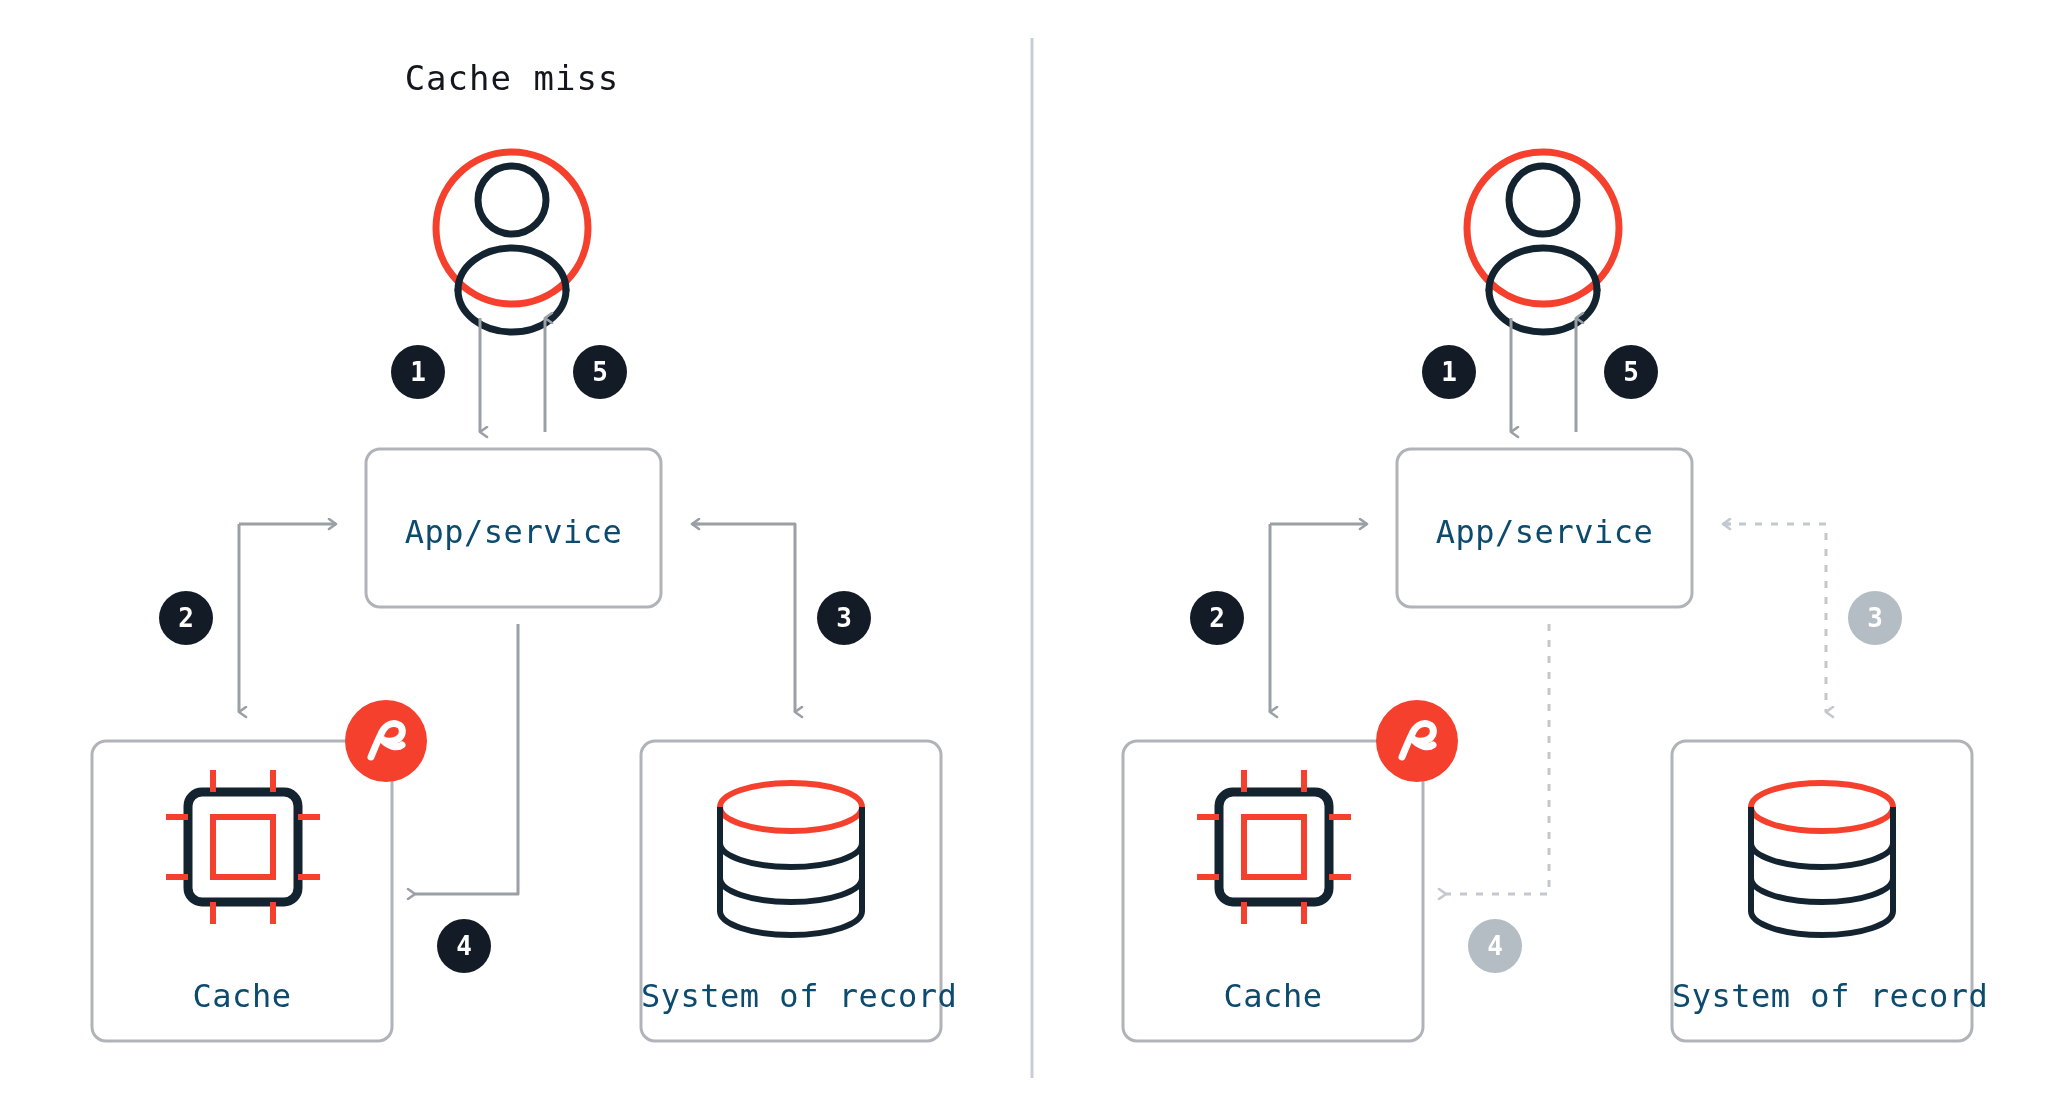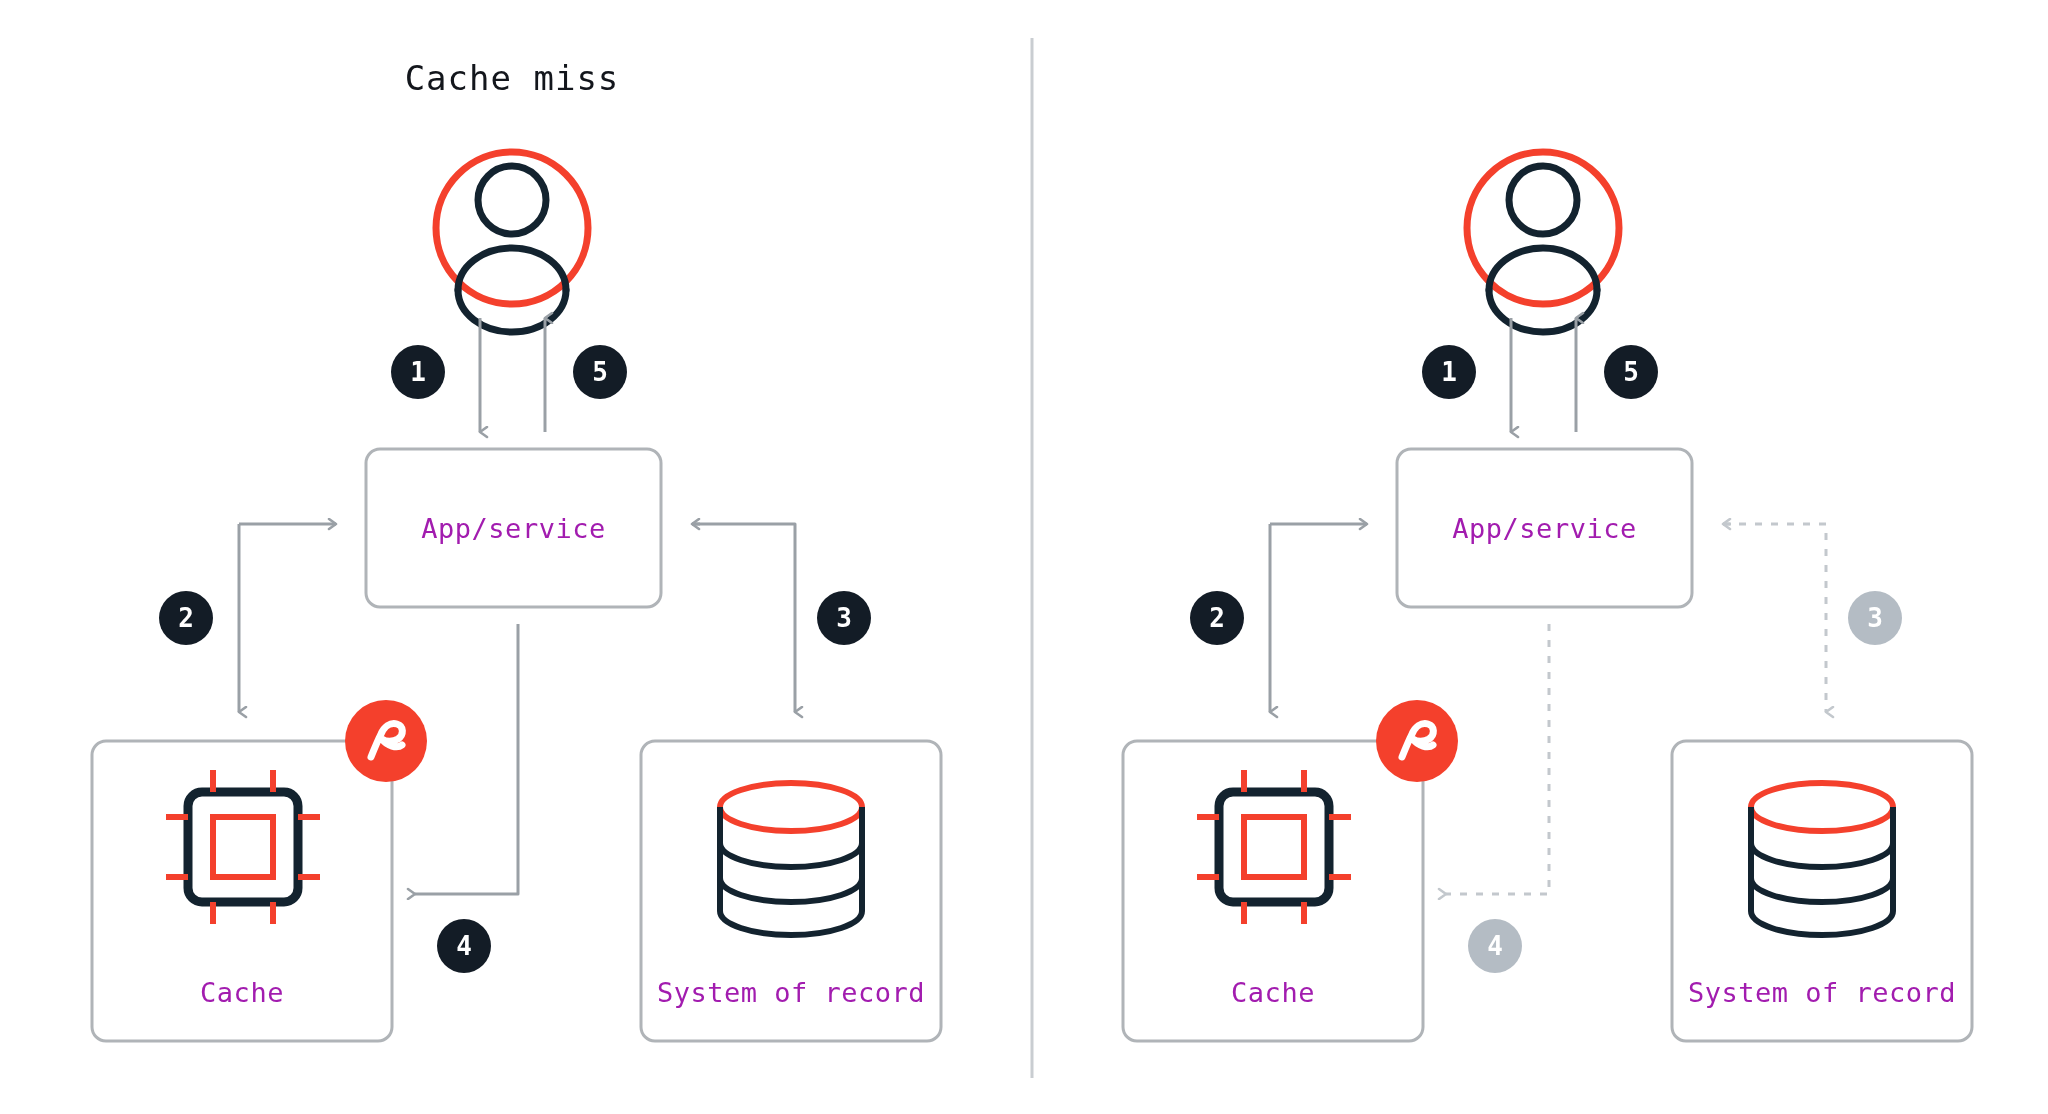--- a/index.html
+++ b/index.html
@@ -32,23 +32,23 @@
     position: absolute;
     font-size: 34px;
     letter-spacing: 1px;
     color: #13161c;
     text-align: center;
     white-space: nowrap;
     font-family: "DejaVu Sans Mono", "Liberation Mono", monospace;
   }
   .node-label {
     position: absolute;
-    font-size: 27px;
+    font-size: 32px;
     letter-spacing: .5px;
-    color: #a21caf;
+    color: #0c4a6e;
     text-align: center;
     white-space: nowrap;
     font-family: "DejaVu Sans Mono", "Liberation Mono", monospace;
   }
   .step-badge {
     position: absolute;
     width: 54px;
     height: 54px;
     border-radius: 50%;
     background: #131c26;

